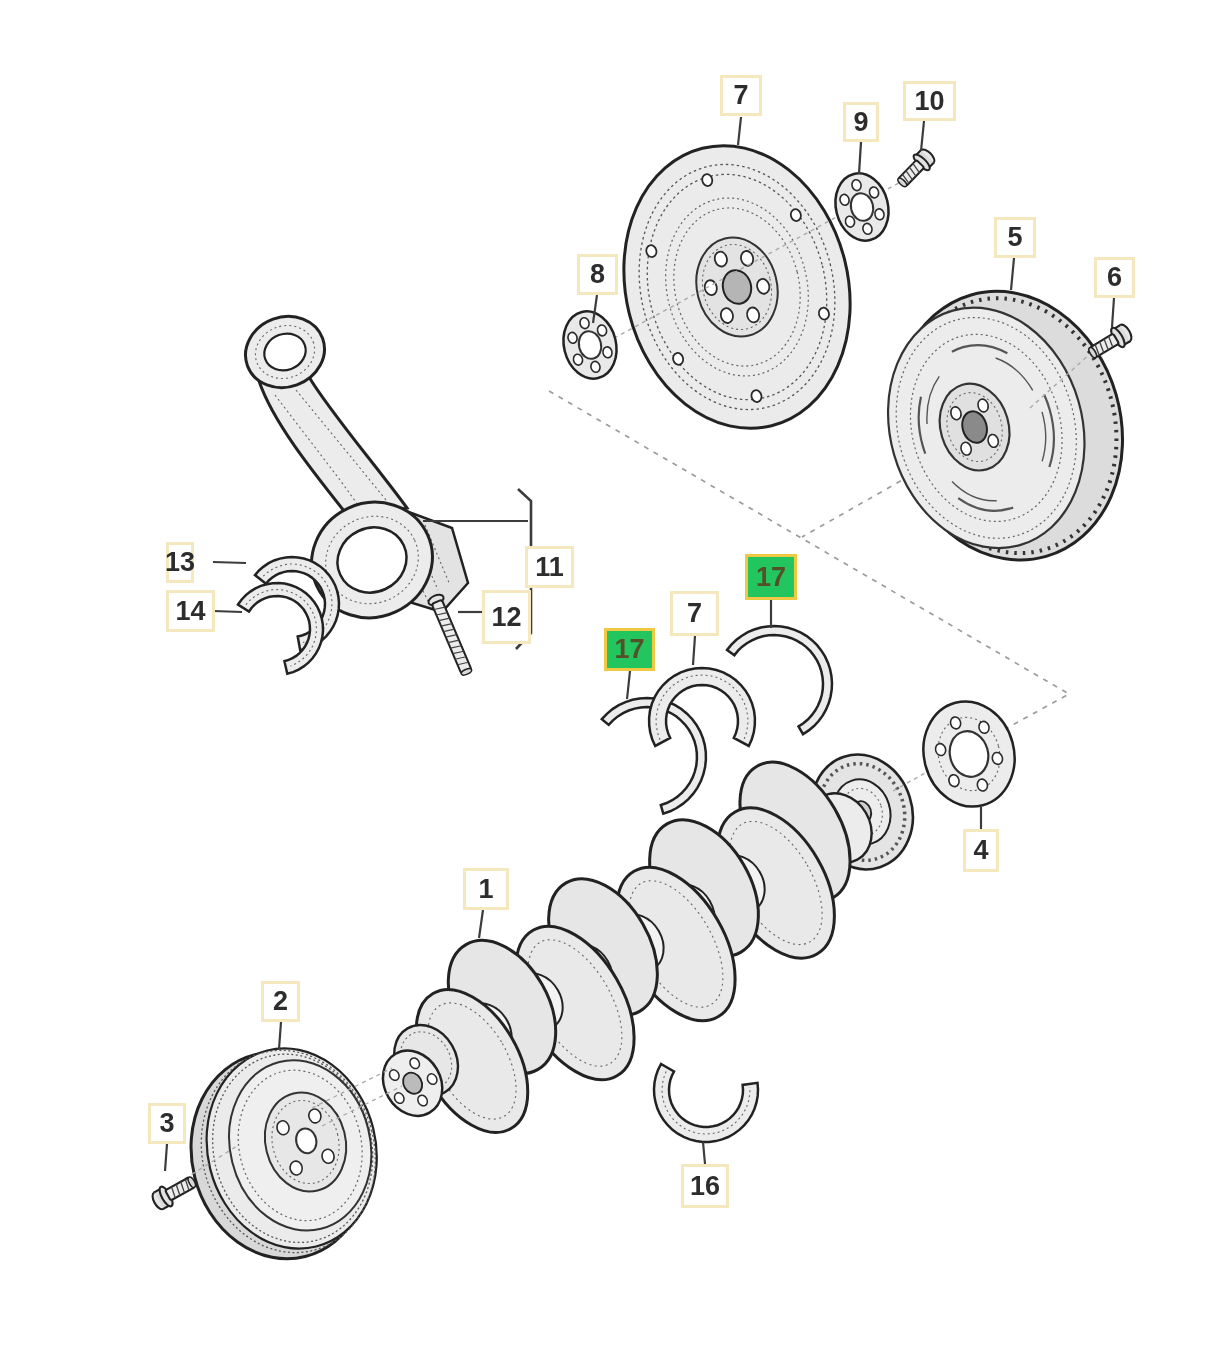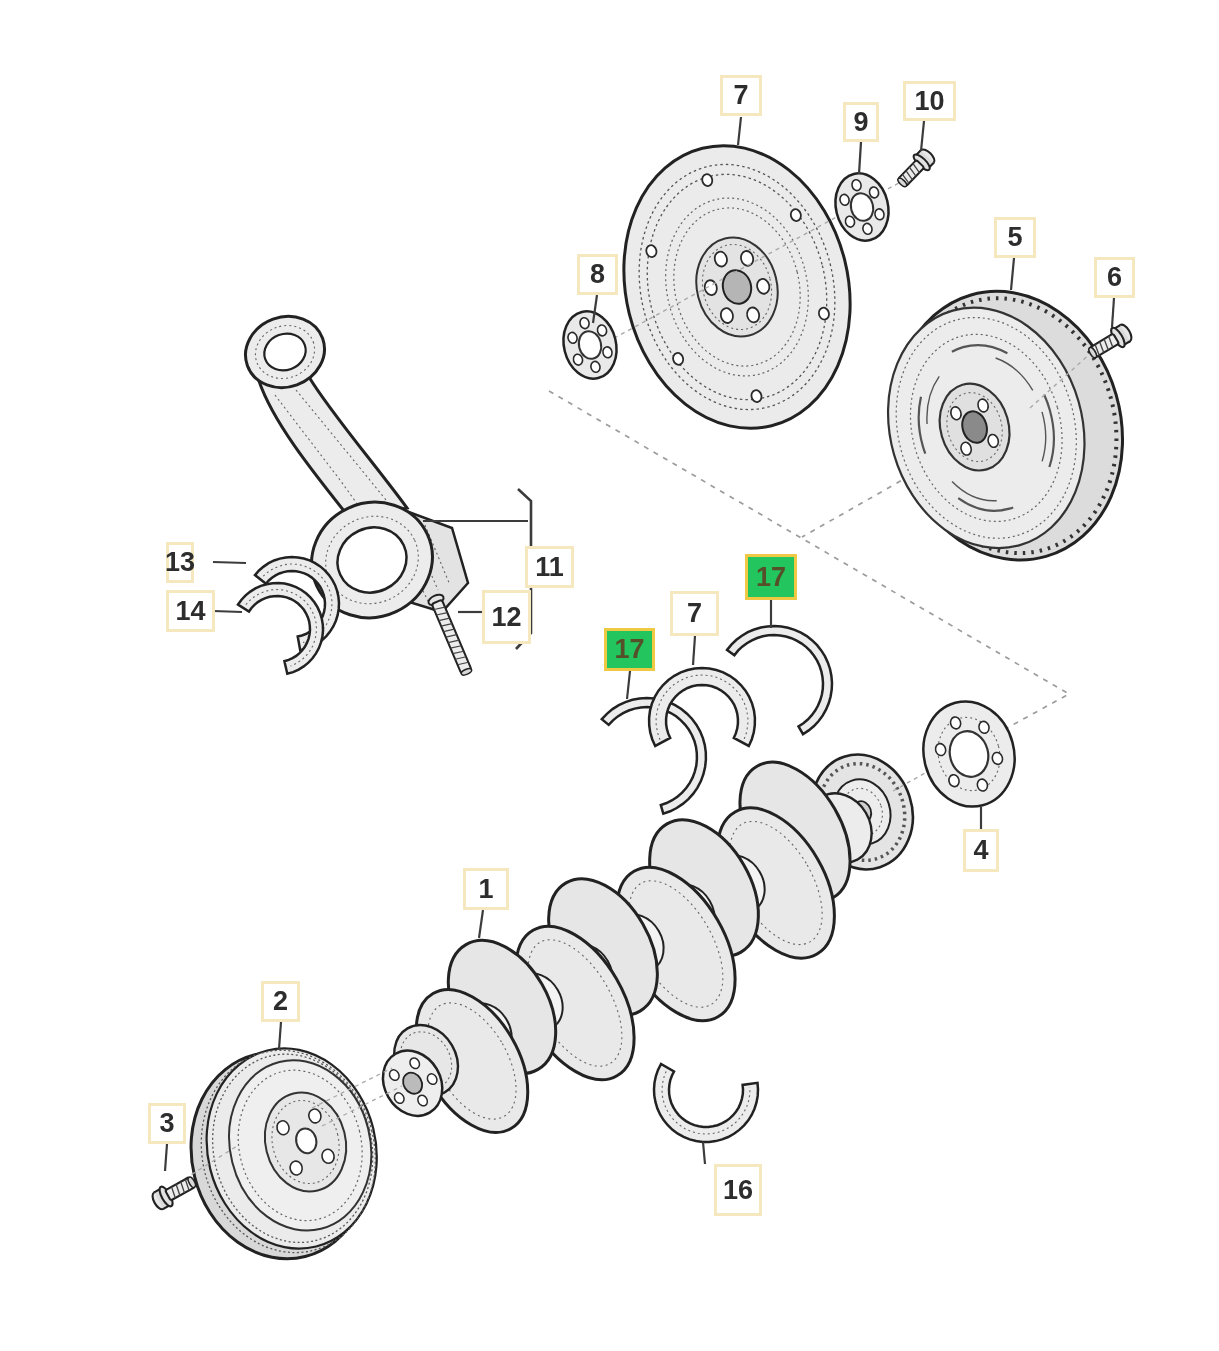--- a/index.html
+++ b/index.html
@@ -288,15 +288,15 @@
 <div class="callout" style="left:166px;top:590px;width:49px;height:42px">14</div>
 <div class="callout" style="left:525px;top:546px;width:49px;height:42px">11</div>
 <div class="callout" style="left:482px;top:590px;width:49px;height:54px">12</div>
 <div class="callout hl" style="left:604px;top:628px;width:51px;height:43px">17</div>
 <div class="callout" style="left:670px;top:591px;width:49px;height:45px">7</div>
 <div class="callout hl" style="left:745px;top:554px;width:52px;height:46px">17</div>
 <div class="callout" style="left:963px;top:829px;width:36px;height:43px">4</div>
 <div class="callout" style="left:463px;top:868px;width:46px;height:42px">1</div>
 <div class="callout" style="left:261px;top:981px;width:39px;height:41px">2</div>
 <div class="callout" style="left:148px;top:1103px;width:38px;height:41px">3</div>
-<div class="callout" style="left:714px;top:1164px;width:48px;height:52px">16</div>
+<div class="callout" style="left:681px;top:1164px;width:48px;height:44px">16</div>
 
 </div>
 
 </body></html>

